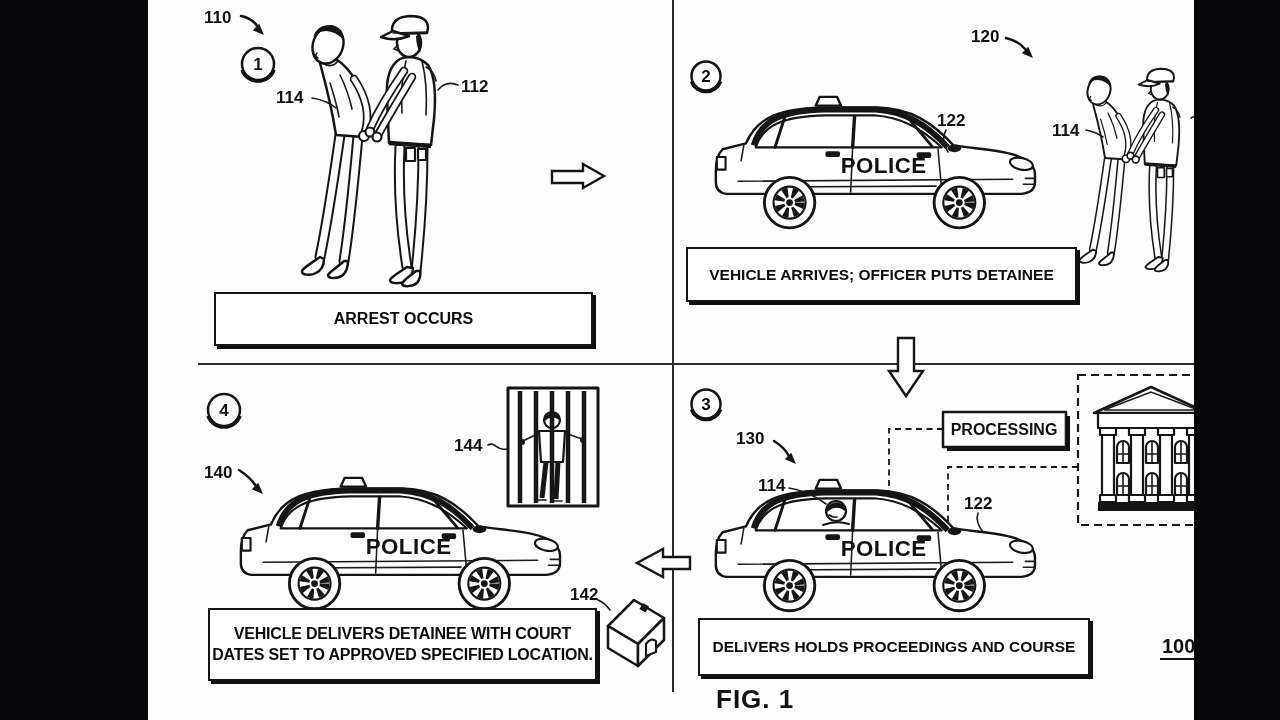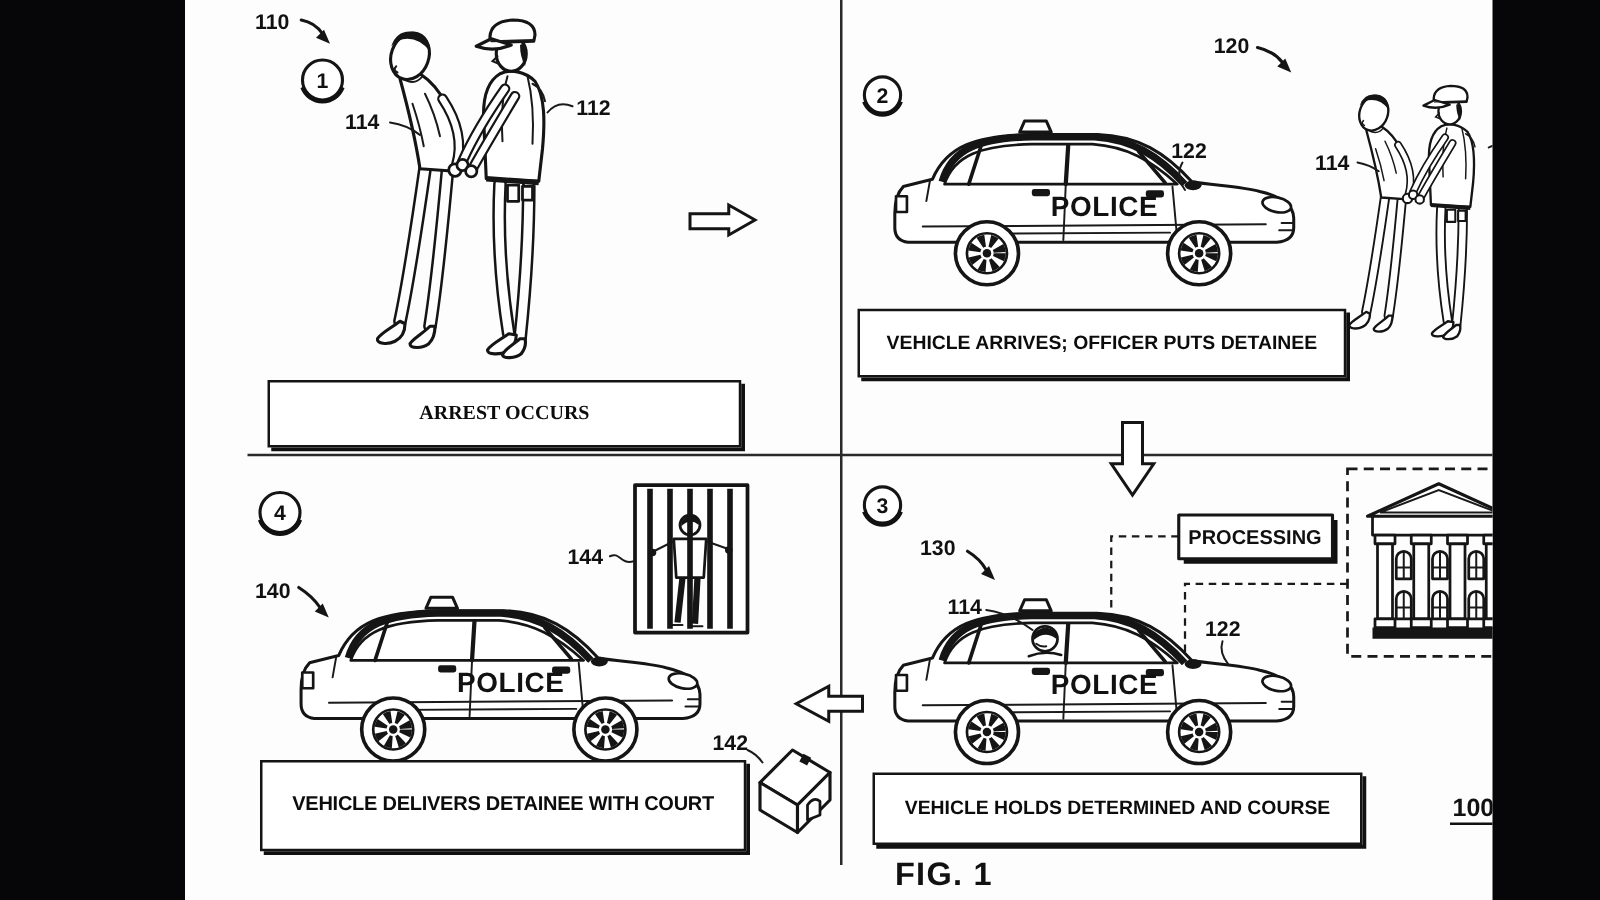--- a/index.html
+++ b/index.html
@@ -30,21 +30,21 @@
   .t-proc{font:700 16px "Liberation Sans",sans-serif;}
   .t-fig{font:700 26px "Liberation Sans",sans-serif;letter-spacing:1px;}
   .t-100{font:700 20px "Liberation Sans",sans-serif;}
   .car-text{font:700 23px "Liberation Sans",sans-serif;letter-spacing:0.5px;}
 
   
   .caption{position:absolute;background:#fff;border:2.5px solid #141414;box-shadow:3px 3px 0 #101010;
            display:flex;flex-direction:column;justify-content:center;align-items:center;
            color:#0c0c0c;font-weight:700;text-align:center;}
   .cap-line{white-space:nowrap;line-height:1.28;}
-  #cap1{left:128px;top:304px;width:375px;height:50px;font-size:16px;font-family:Liberation Serif, serif;}
+  #cap1{left:128px;top:292px;width:375px;height:50px;font-size:16px;}
   #cap2{left:600px;top:247px;width:387px;height:51px;font-size:15.5px;}
   #cap3{left:612px;top:618px;width:388px;height:54px;font-size:15.5px;}
   #cap4{left:122px;top:608px;width:385px;height:69px;font-size:16px;letter-spacing:-0.2px;}
 </style>
 </head>
 <body>
 
 <div id="stage">
   <div id="paper"></div>
 
@@ -297,18 +297,19 @@
     </g>
   </svg>
 
   <div class="caption" id="cap1">
     <div class="cap-line">ARREST OCCURS</div>
   </div>
   <div class="caption" id="cap2">
     <div class="cap-line">VEHICLE ARRIVES; OFFICER PUTS DETAINEE</div>
   </div>
   <div class="caption" id="cap3">
-    <div class="cap-line">VEHICLE HOLDS DETERMINED AND COURSE</div>
+    <div class="cap-line">DELIVERS HOLDS PROCEEDINGS AND COURSE</div>
   </div>
   <div class="caption" id="cap4">
     <div class="cap-line">VEHICLE DELIVERS DETAINEE WITH COURT</div>
+    <div class="cap-line">DATES SET TO APPROVED SPECIFIED LOCATION.</div>
   </div>
 </div>
 
 </body></html>

